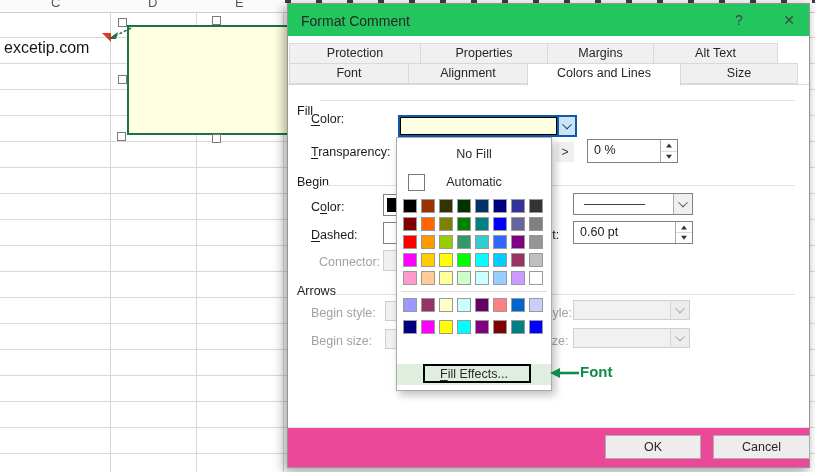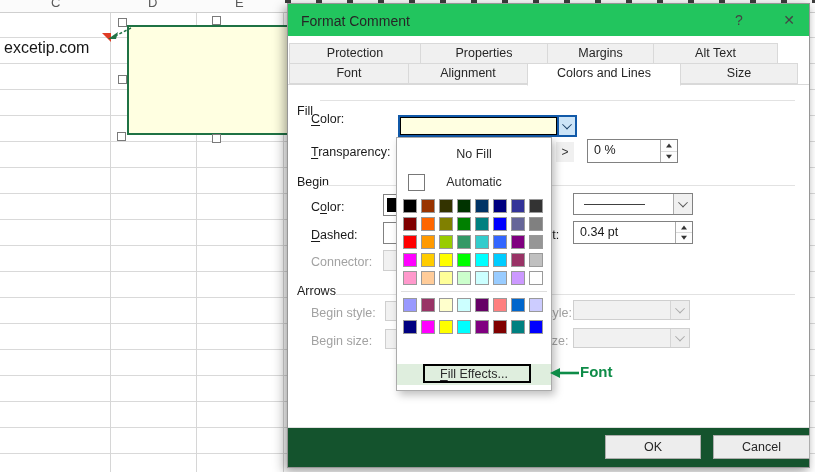--- a/index.html
+++ b/index.html
@@ -65,21 +65,21 @@
   .spin .sb{flex:1;position:relative;background:#fdfdfd;}
   .spin .sb+.sb{border-top:1px solid #dadada;}
   .tri-up{position:absolute;left:50%;top:50%;transform:translate(-50%,-40%);width:0;height:0;
           border-left:3.5px solid transparent;border-right:3.5px solid transparent;border-bottom:4.5px solid #333;}
   .tri-dn{position:absolute;left:50%;top:50%;transform:translate(-50%,-55%);width:0;height:0;
           border-left:3.5px solid transparent;border-right:3.5px solid transparent;border-top:4.5px solid #333;}
   .slider-btn{position:absolute;width:18px;height:20px;background:#f0f0f0;text-align:center;
               line-height:20px;font-size:12px;color:#333;}
   .line-sample{position:absolute;left:10px;right:28px;top:50%;height:1px;background:#404040;}
   .blk-swatch{position:absolute;left:3px;top:3px;width:26px;height:14px;background:#000;}
-  .footer{position:absolute;left:0;right:0;top:423px;bottom:0;background:#14532d;border-top:1px solid #dfdfdf;}
+  .footer{position:absolute;left:0;right:0;top:423px;bottom:0;background:#ec4899;border-top:1px solid #dfdfdf;}
   .pushbtn{position:absolute;box-sizing:border-box;width:96px;height:24px;background:#ededed;
            border:1px solid #adadad;text-align:center;line-height:22px;font-size:12.5px;color:#262626;}
   
   .popup{position:absolute;left:396px;top:137px;width:156px;height:254px;background:#fff;
          border:1px solid #ababab;box-sizing:border-box;z-index:50;
          box-shadow:3px 4px 8px rgba(0,0,0,.25);font-size:12.5px;color:#2b2b2b;}
   .pitem{position:absolute;left:0;right:0;text-align:center;}
   .auto-swatch{position:absolute;left:11px;top:4px;width:15px;height:15px;background:#fff;border:1px solid #787878;}
   .pal{position:absolute;display:grid;grid-template-columns:repeat(8,14px);gap:4px;}
   .pal.recent{row-gap:8px;}
@@ -193,31 +193,31 @@
     </div>
     <span class="fld" style="left:23px;top:224px"><u>D</u>ashed:</span>
     <div class="combo" style="left:95px;top:218px;width:160px;height:22px">
       <div class="val"></div>
       <div class="drop">
           <span class="chev"></span>
         </div>
     </div>
     <span class="fld" style="left:229px;top:224px">Weight:</span>
     <div class="spin" style="left:285px;top:217px;width:120px;height:23px">
-      <div class="sv">0.34 pt</div>
+      <div class="sv">0.60 pt</div>
       <div class="sbtns">
         <div class="sb">
             <span class="tri-up"></span>
           </div>
         <div class="sb">
             <span class="tri-dn"></span>
           </div>
       </div>
     </div>
-    <span class="fld dis" style="left:23px;top:251px">Connector:</span>
+    <span class="fld dis" style="left:31px;top:251px">Connector:</span>
     <div class="combo dis" style="left:95px;top:246px;width:160px;height:21px">
       <div class="val"></div>
       <div class="drop">
           <span class="chev" style="border-color:#aaa"></span>
         </div>
     </div>
 
     <span class="grp-label" style="left:9px;top:280px">Arrows</span>
     <div class="grp-rule" style="left:48px;right:14px;top:290px"></div>
     <span class="fld dis" style="left:23px;top:302px">Begin style:</span>

